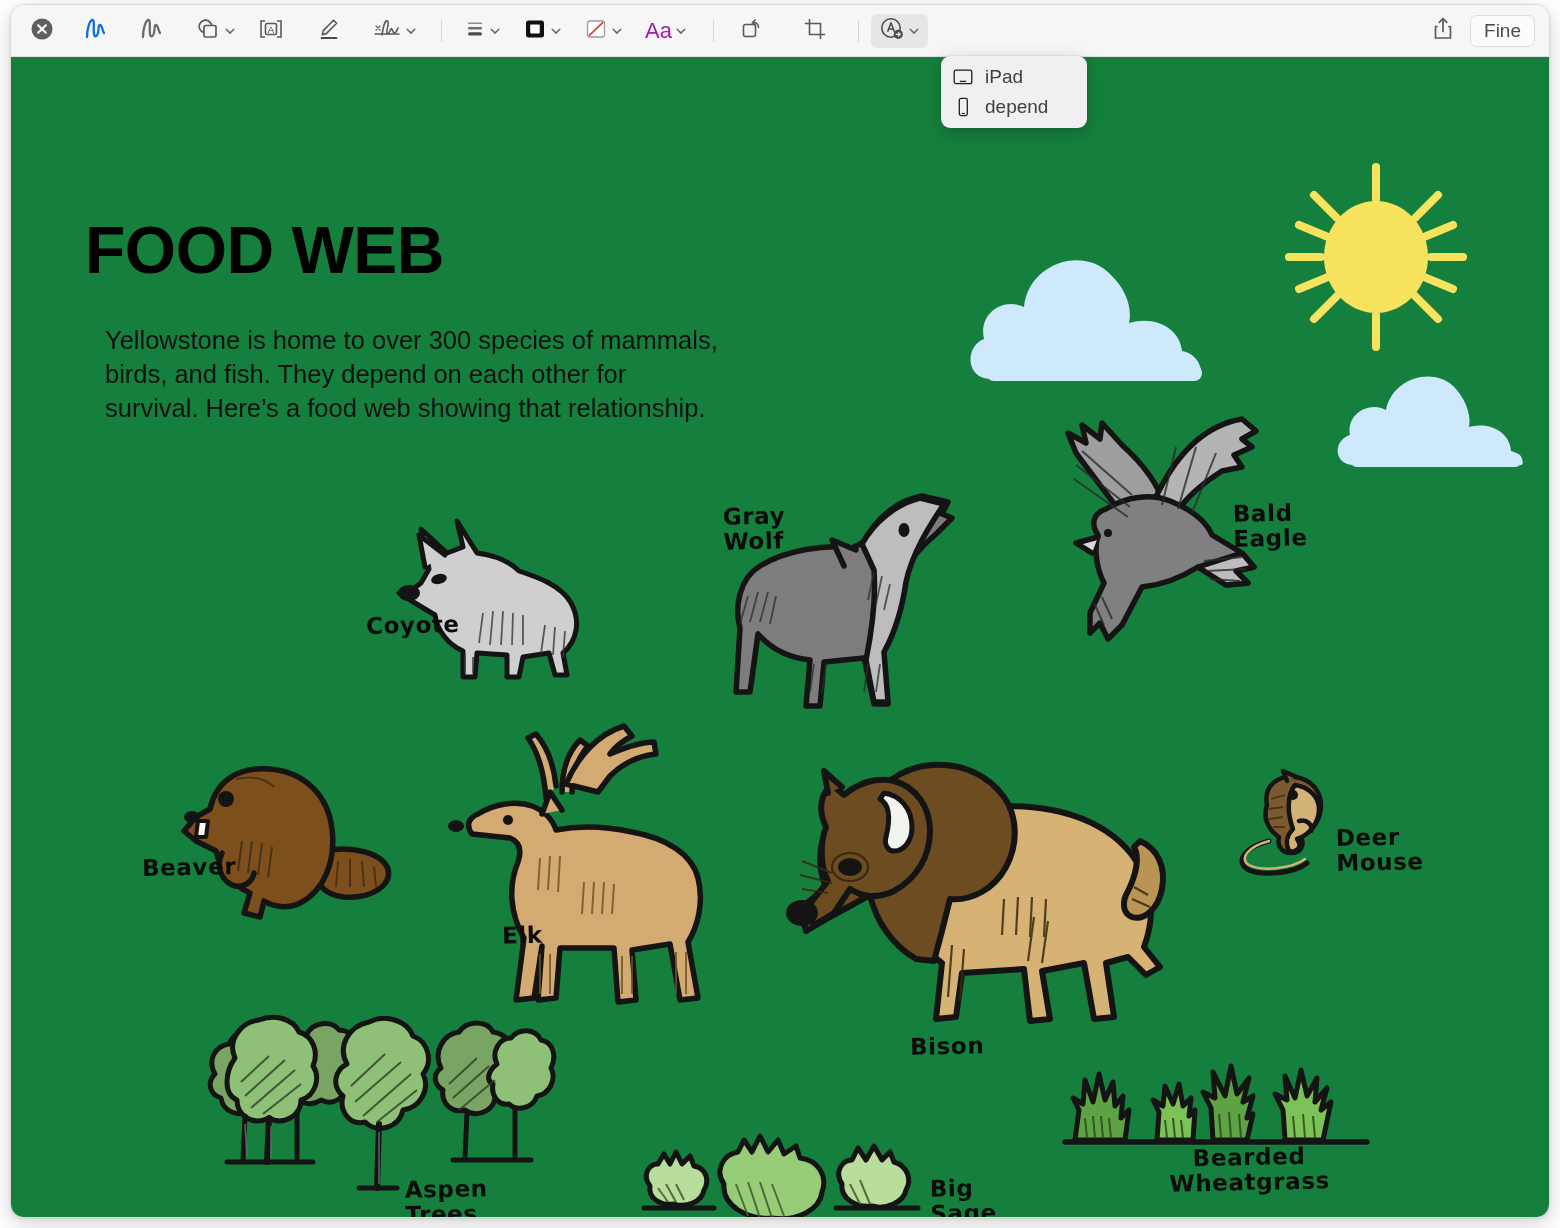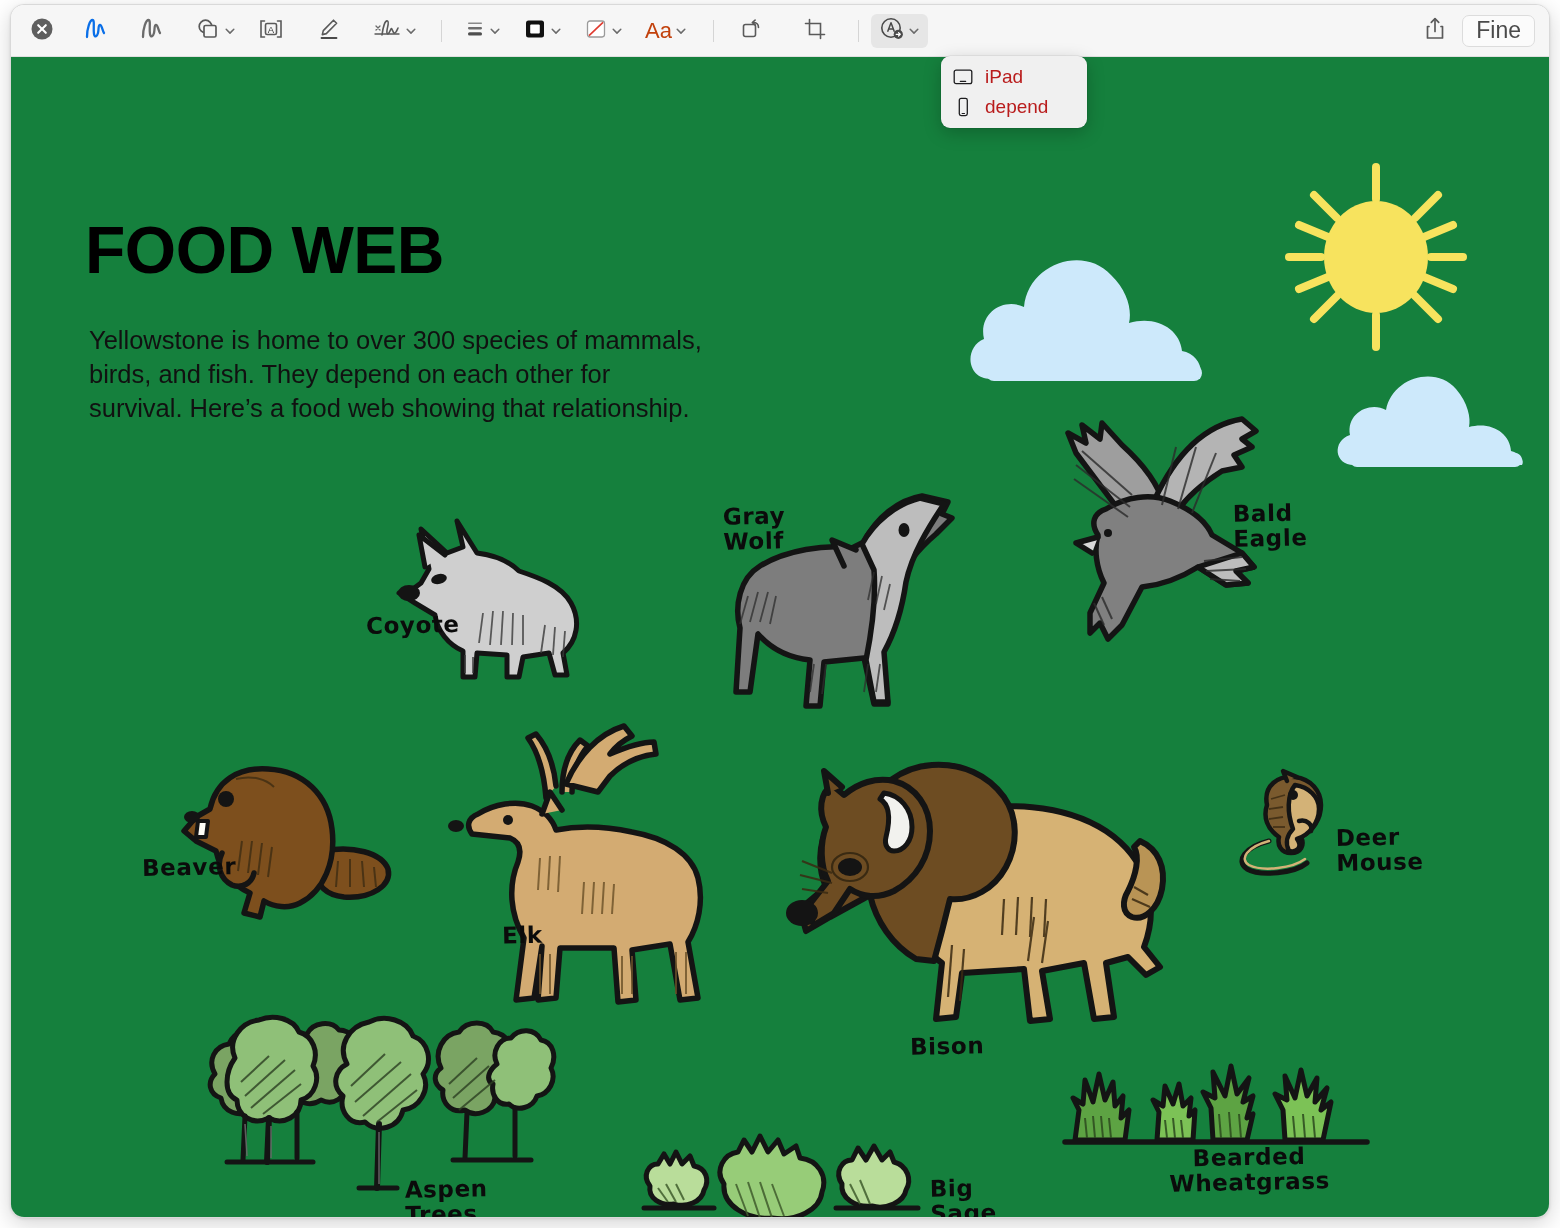--- a/index.html
+++ b/index.html
@@ -71,21 +71,21 @@
 
   .fine-btn {
     height: 30px;
     padding: 0 13px;
     display: flex;
     align-items: center;
     border: 1px solid #dcdcdc;
     border-radius: 7px;
     background: #fbfbfb;
     color: #4a4a4a;
-    font-size: 23px;
+    font-size: 19px;
     margin-left: 8px;
     margin-right: 2px;
   }
 
   
   #device-menu {
     position: absolute;
     left: 930px;
     top: 51px;
     width: 146px;
@@ -94,21 +94,21 @@
     box-shadow: 0 5px 18px rgba(0,0,0,0.22), 0 0 0 0.5px rgba(0,0,0,0.10);
     padding: 6px 0;
     z-index: 40;
   }
   .menu-item {
     display: flex;
     align-items: center;
     height: 30px;
     padding: 0 12px;
     font-size: 19px;
-    color: #b91c1c;
+    color: #404040;
     gap: 12px;
   }
   .menu-item .mi-ico {
     width: 20px;
     display: flex;
     justify-content: center;
     align-items: center;
   }
 
   
@@ -125,21 +125,21 @@
     left: 74px;
     top: 160px;
     font-size: 66px;
     font-weight: 700;
     letter-spacing: -0.5px;
     color: #000000;
     line-height: 1;
   }
   #doc-body {
     position: absolute;
-    left: 78px;
+    left: 94px;
     top: 266px;
     width: 620px;
     font-size: 25.5px;
     line-height: 34px;
     color: #111111;
   }
 
   .label {
     position: absolute;
     font-family: "DejaVu Sans", sans-serif;
@@ -274,21 +274,21 @@
         </svg>
       </span>
       <span class="tb-chev">
         <svg width="12" height="12" viewBox="0 0 12 12">
             <path d="M2.2 4.3 L6 8.1 L9.8 4.3" fill="none" stroke="#6a6a6a" stroke-width="1.5" stroke-linecap="round" stroke-linejoin="round"></path>
           </svg>
       </span>
     </div>
 
     <div class="tb-btn" style="margin-right:6px;">
-      <span style="font-size:22px;color:#c2410c;">Aa</span>
+      <span style="font-size:22px;color:#a21caf;">Aa</span>
       <span class="tb-chev">
         <svg width="12" height="12" viewBox="0 0 12 12">
             <path d="M2.2 4.3 L6 8.1 L9.8 4.3" fill="none" stroke="#6a6a6a" stroke-width="1.5" stroke-linecap="round" stroke-linejoin="round"></path>
           </svg>
       </span>
     </div>
 
     <div class="tb-sep" style="margin-left:16px;margin-right:18px;"></div>
 
     <div class="tb-btn" style="margin-right:26px;">

